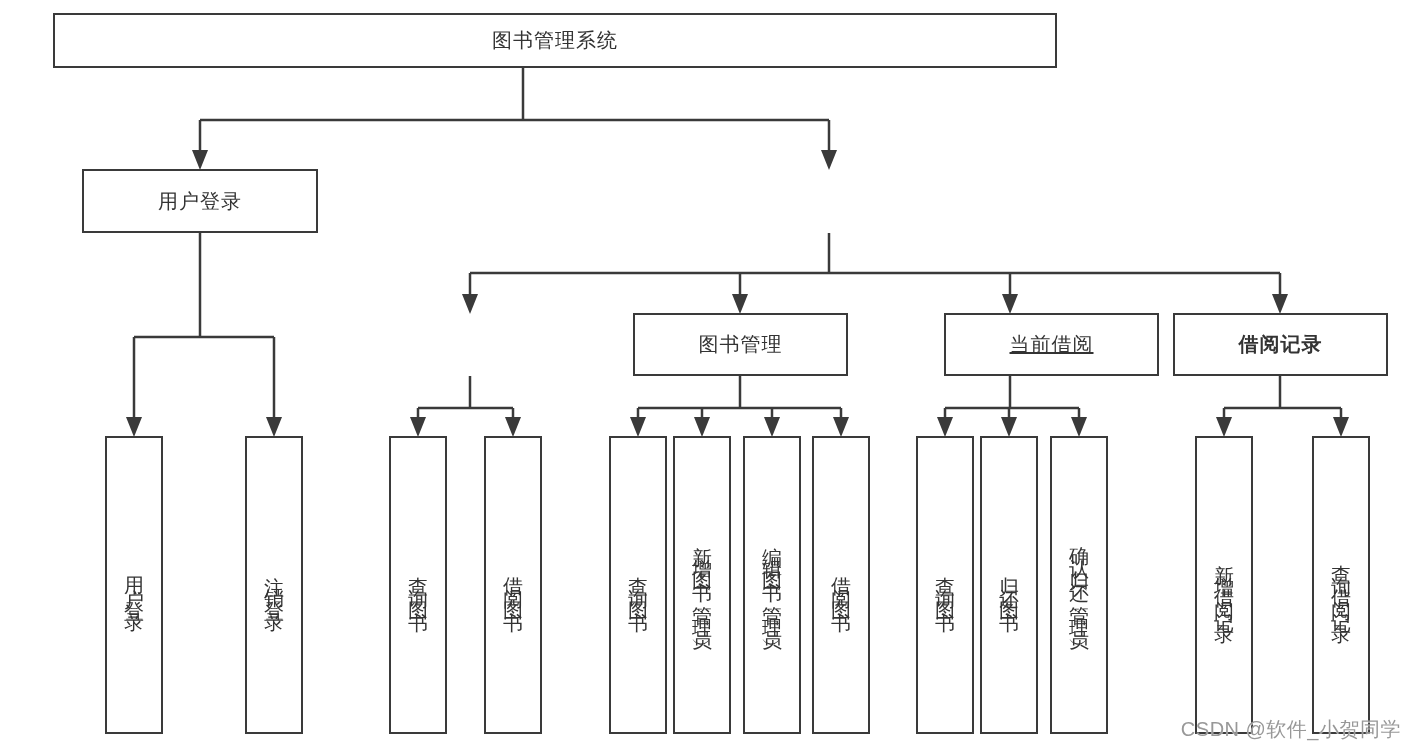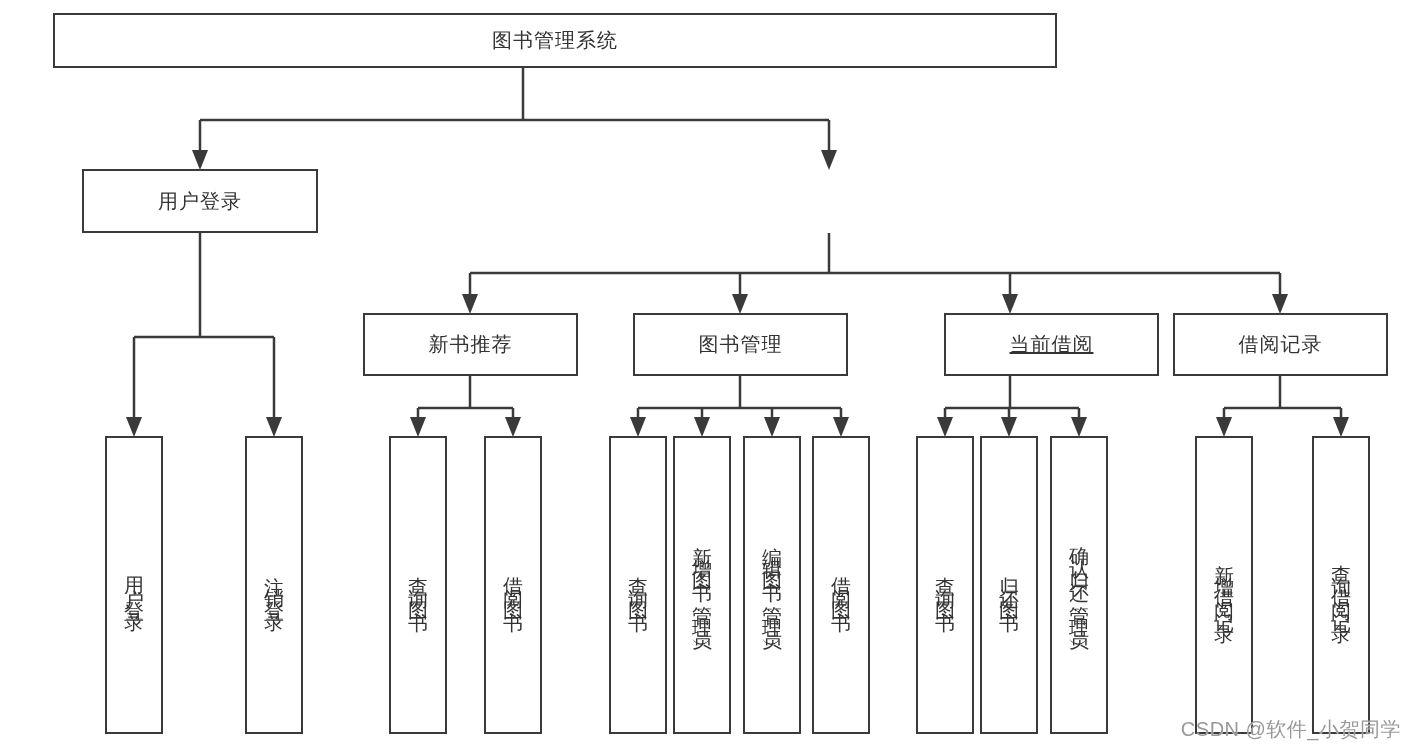--- a/index.html
+++ b/index.html
@@ -128,24 +128,23 @@
       <polygon points="1071,417 1087,417 1079,437"></polygon>
       <polygon points="1216,417 1232,417 1224,437"></polygon>
       <polygon points="1333,417 1349,417 1341,437"></polygon>
     </g>
   </svg>
 
   <div class="box hbox root">图书管理系统</div>
 
   <div class="box hbox lvl2" style="left:82px;">用户登录</div>
 
-  <div class="box hbox lvl3" style="left:363px;">新书推荐</div>
   <div class="box hbox lvl3" style="left:633px;">图书管理</div>
   <div class="box hbox lvl3" style="left:944px;text-decoration:underline;">当前借阅</div>
-  <div class="box hbox lvl3" style="left:1173px;">借阅记录</div>
+  <div class="box hbox lvl3" style="left:1173px;font-weight:bold;">借阅记录</div>
 
   <div class="box vbox leaf" style="left:105px;">用户登录</div>
   <div class="box vbox leaf" style="left:245px;">注销登录</div>
 
   <div class="box vbox leaf" style="left:389px;">查询图书</div>
   <div class="box vbox leaf" style="left:484px;">借阅图书</div>
 
   <div class="box vbox leaf" style="left:609px;">查询图书</div>
   <div class="box vbox leaf" style="left:673px;">新增图书（管理员）</div>
   <div class="box vbox leaf" style="left:743px;">编辑图书（管理员）</div>

